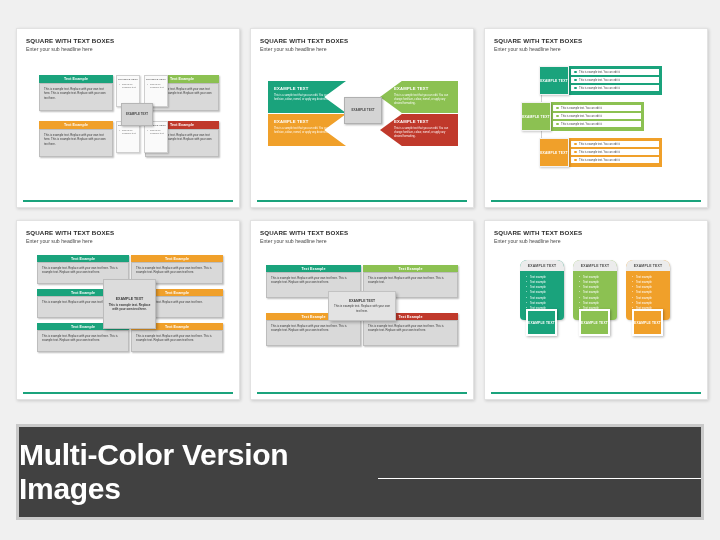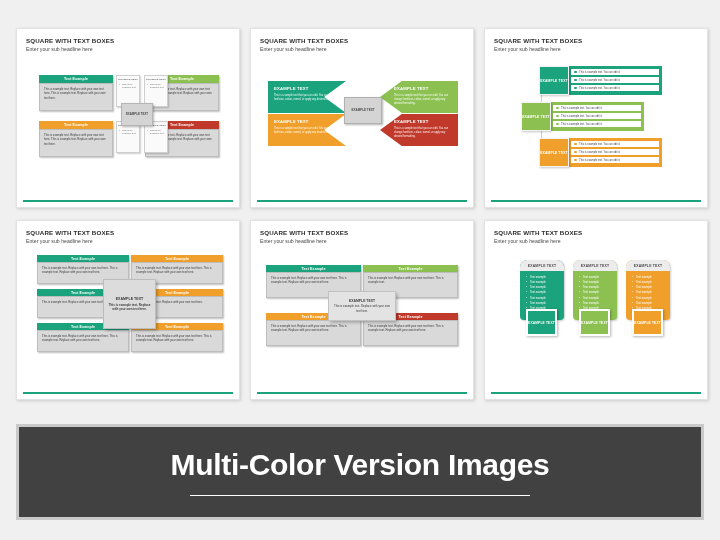--- a/index.html
+++ b/index.html
@@ -142,21 +142,21 @@
     position:absolute;border:2px solid #fff;box-sizing:border-box;
     display:flex;align-items:center;justify-content:center;
     color:#fff;font-size:3.2px;font-weight:bold;letter-spacing:.2px;
     box-shadow:1px 1px 2.5px rgba(0,0,0,.3);z-index:4;
   }
 
   
   .banner{
     position:absolute;left:16px;top:424px;width:688px;height:96px;
     background:#414141;border:3px solid #c9c9c9;box-sizing:border-box;
-    display:flex;flex-direction:column;align-items:center;justify-content:center;
+    display:flex;flex-direction:row;align-items:center;justify-content:center;
   }
   .banner .btext{
     color:#ffffff;font-size:30px;font-weight:bold;letter-spacing:-.3px;
   }
   .banner .bline{
     width:340px;height:1.5px;background:#ffffff;margin-top:13px;
   }
 </style>
 </head>
 <body>

